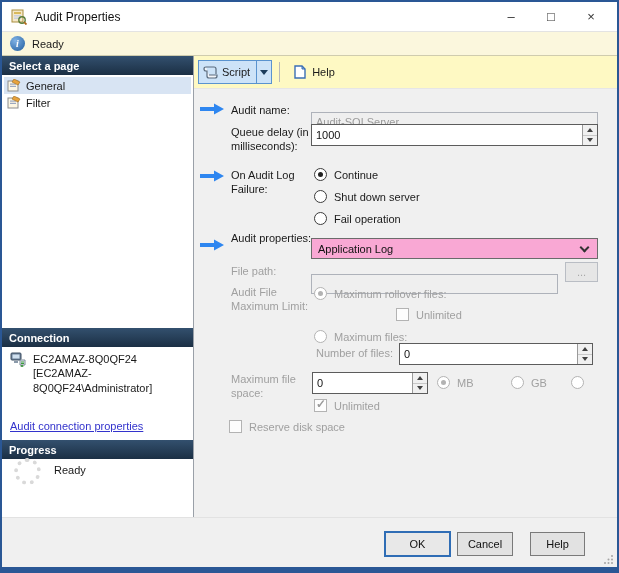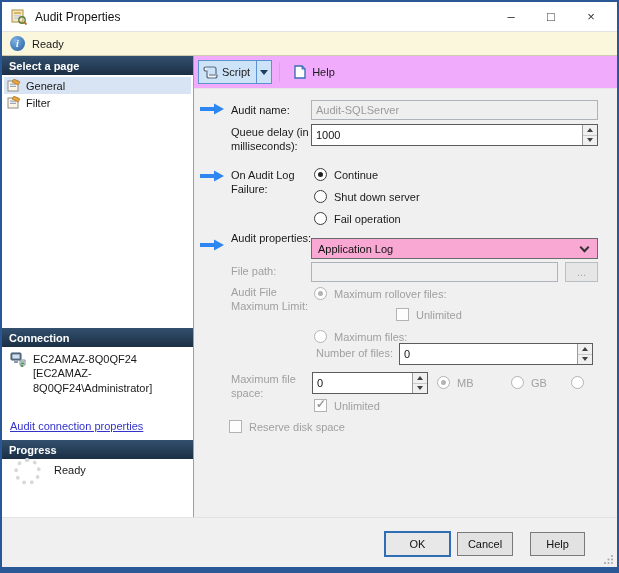--- a/index.html
+++ b/index.html
@@ -29,34 +29,34 @@
     color:#fff;font-weight:bold;display:flex;align-items:center;padding-left:7px;}
   .pageitem{position:absolute;left:2px;right:2px;height:17px;display:flex;align-items:center;gap:5px;padding-left:3px;cursor:default;}
   .pageitem.selected{background:#d8e4f3;}
   .connblock{position:absolute;left:8px;right:6px;display:flex;gap:6px;align-items:flex-start;}
   .conntext{flex:1;line-height:1.3;overflow-wrap:break-word;word-break:break-word;}
   a.connlink{position:absolute;left:8px;color:#3333cc;text-decoration:underline;cursor:pointer;}
   .spinner{position:absolute;width:27px;height:27px;border-radius:50%;border:4px dotted #d9d9d9;}
   .progress-ready{position:absolute;}
   
   .main{flex:1;position:relative;background:#f0f0f0;}
-  .toolbar{height:33px;display:flex;align-items:center;padding-left:4px;border-bottom:1px solid #e6e6e6;background:#f0abfc;}
+  .toolbar{height:33px;display:flex;align-items:center;padding-left:4px;border-bottom:1px solid #e6e6e6;background:#fef9c3;}
   .scriptmain{display:flex;align-items:center;gap:4px;height:24px;padding:0 6px 0 4px;
     background:#cde3f8;border:1px solid #5a93cf;border-right:none;cursor:default;}
   .scriptdrop{width:16px;height:24px;background:#cde3f8;border:1px solid #5a93cf;display:flex;align-items:center;justify-content:center;cursor:default;}
   .tri-dn{width:0;height:0;border-left:4px solid transparent;border-right:4px solid transparent;border-top:5px solid #1c3d5c;}
   .tbsep{width:1px;height:20px;background:#b9b9b9;margin:0 7px;}
   .helpbtn{display:flex;align-items:center;gap:5px;padding:0 6px;height:24px;cursor:default;}
   .form{position:absolute;top:33px;left:0;right:0;bottom:0;background:#f0f0f0;}
   .lbl{position:absolute;width:82px;line-height:1.25;color:#1a1a1a;}
   .lbl.dis{color:#a0a0a0;}
   .arrow{position:absolute;width:26px;height:12px;}
   input.txt{position:absolute;height:20px;border:1px solid #5c5c5c;background:#fff;
     font-family:"Liberation Sans",sans-serif;font-size:11px;padding:1px 4px;color:#111;}
-  input.dis{background:#efefef;border:1px solid #aeb2ba;color:#9a9a9a;}
+  input.dis{background:#efefef;border:1px solid #aeb2ba;color:#9a9a9a;margin-top:12px;}
   .spinwrap{position:absolute;border-radius:8px;}
   .spinwrap input{position:absolute;left:0;top:0;width:100%;height:100%;border:1px solid #5c5c5c;background:#fff;
     font-family:"Liberation Sans",sans-serif;font-size:11px;padding:1px 18px 1px 4px;color:#111;}
   .spin{position:absolute;right:1px;top:1px;bottom:1px;width:15px;display:flex;flex-direction:column;border-left:1px solid #9a9a9a;}
   .sp{flex:1;background:#f0f0f0;display:flex;align-items:center;justify-content:center;cursor:default;}
   .sp.up{border-bottom:1px solid #c8c8c8;}
   .sp-up{width:0;height:0;border-left:3px solid transparent;border-right:3px solid transparent;border-bottom:4px solid #404040;}
   .sp-dn{width:0;height:0;border-left:3px solid transparent;border-right:3px solid transparent;border-top:4px solid #404040;}
   .radiorow{position:absolute;display:flex;align-items:center;gap:7px;}
   .radio{width:13px;height:13px;border-radius:50%;border:1px solid #3c3c3c;background:#fff;position:relative;flex:0 0 auto;}

